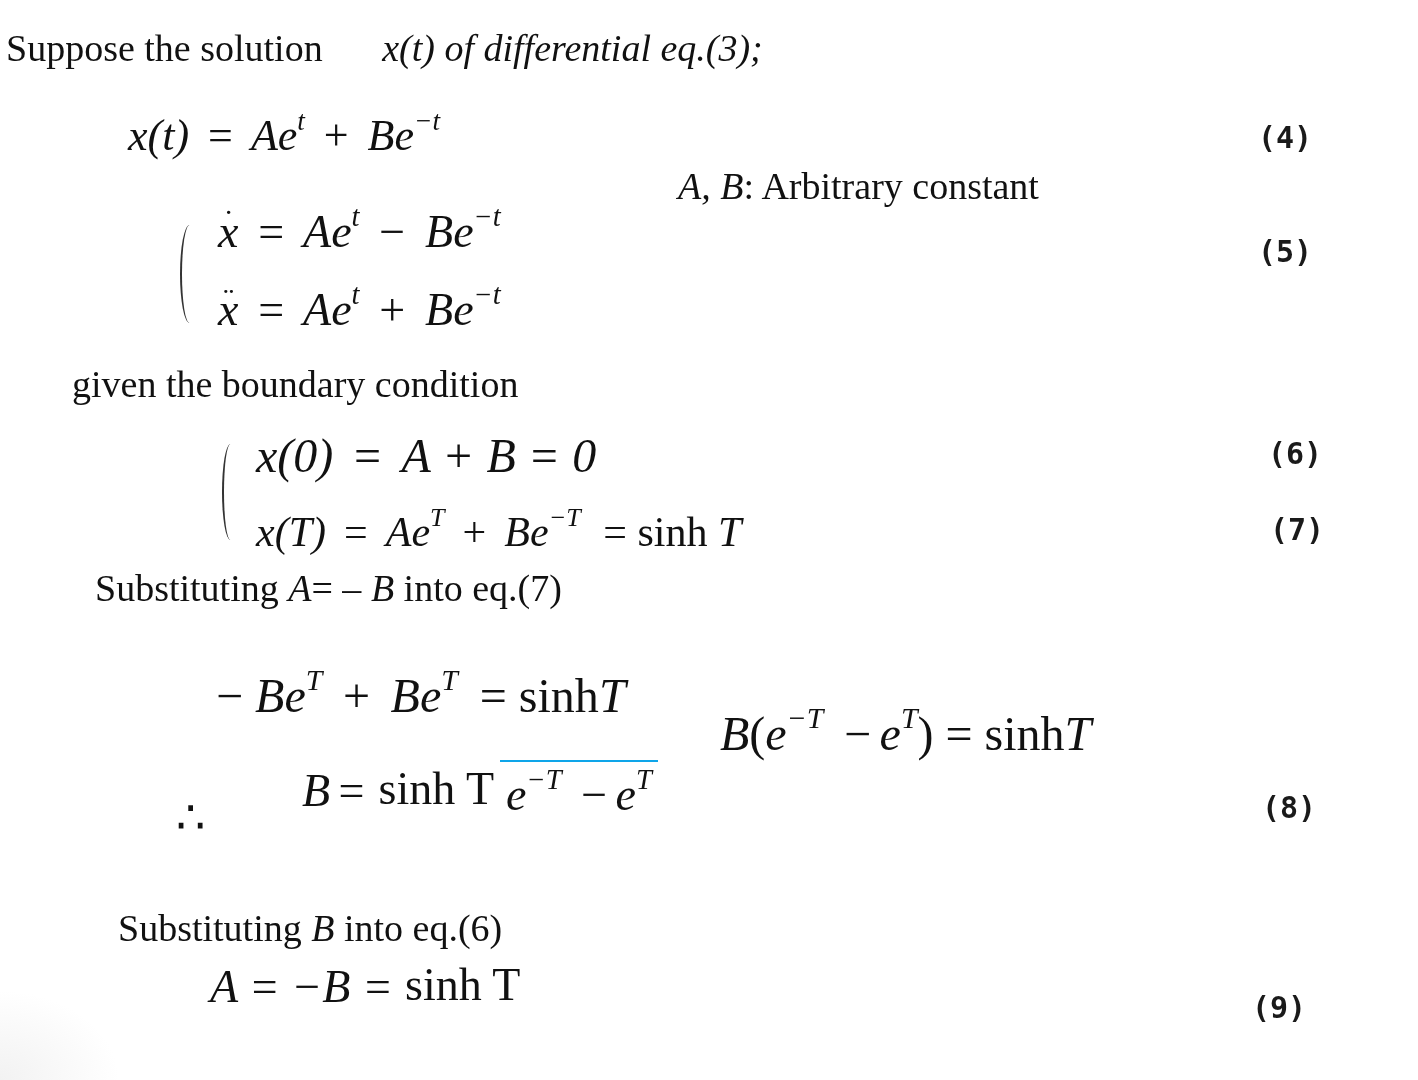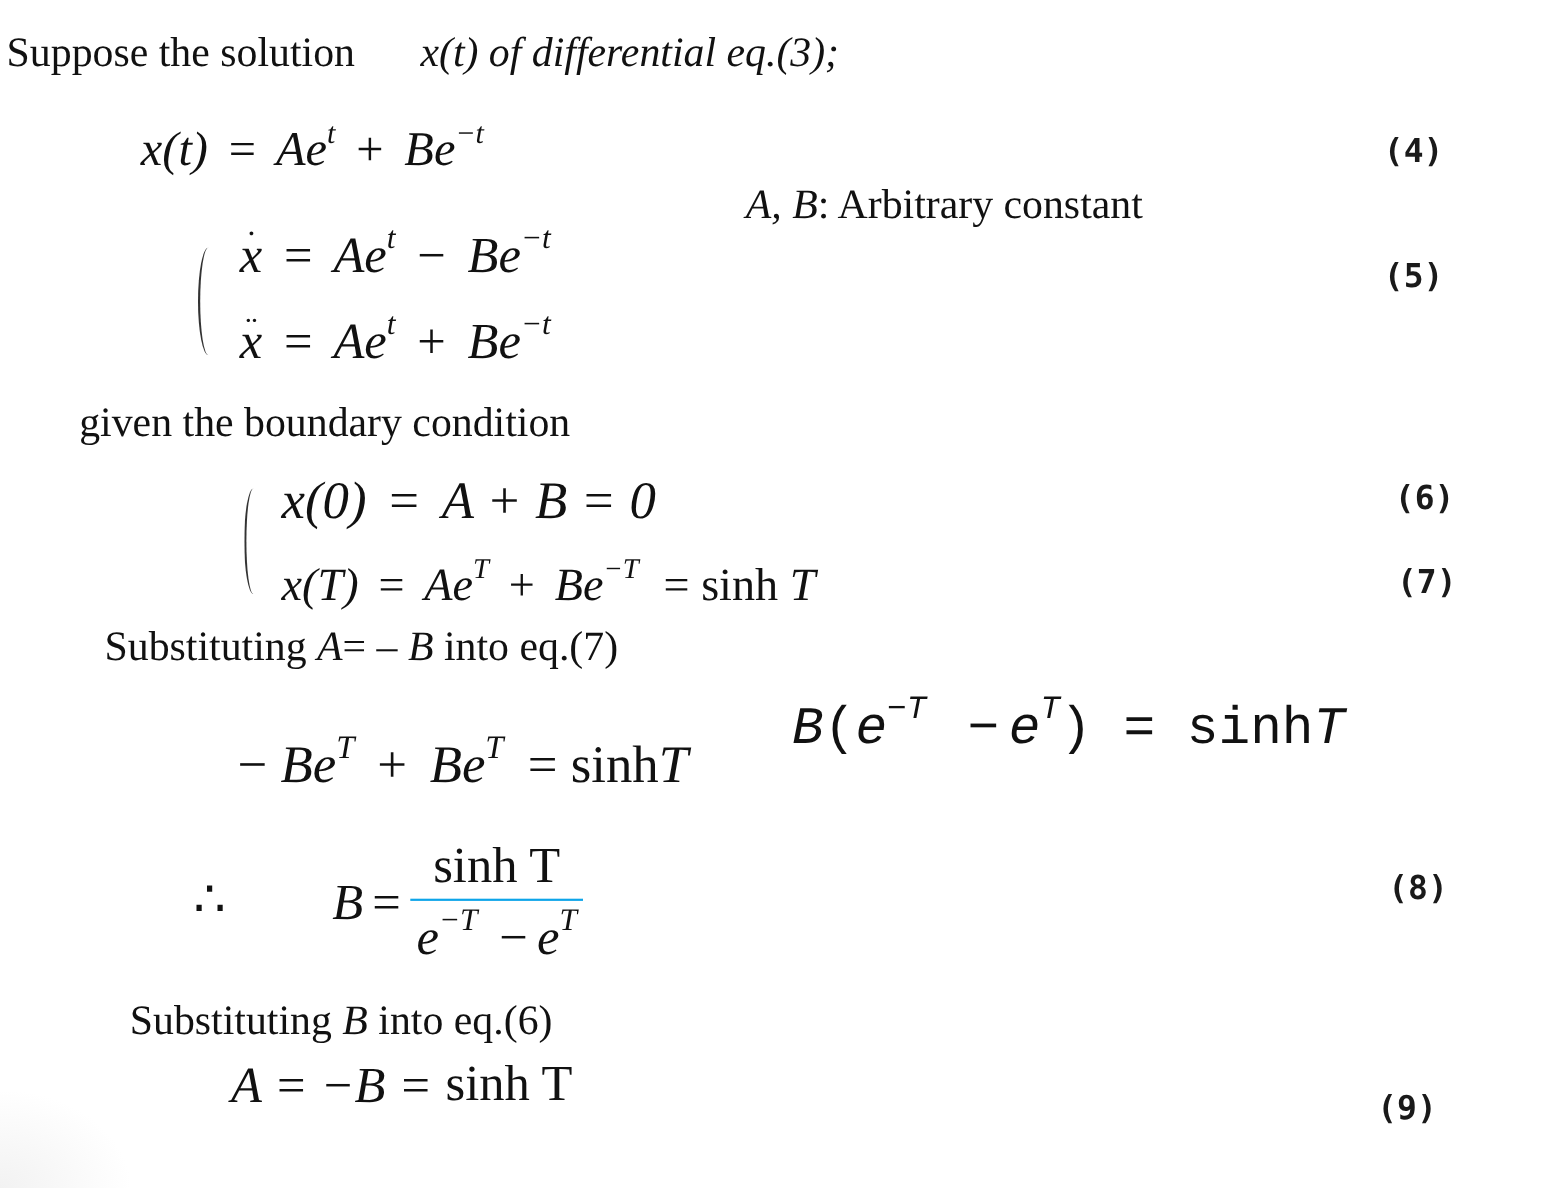--- a/index.html
+++ b/index.html
@@ -14,21 +14,21 @@
   .i { font-style: italic; }
   .eqnum {
     font-family: "DejaVu Sans Mono", "Liberation Mono", monospace;
     font-weight: bold; font-size: 30px; color: #1a1a1a;
   }
   sup { font-size: 0.62em; vertical-align: 0.75em; line-height: 0; font-style: italic; }
   .op { padding: 0 0.18em; font-style: normal; }
   .brace {
     position: absolute; border-left: 2px solid #333; border-radius: 60% 0 0 60% / 50% 0 0 50%;
   }
-  .frac { display: inline-flex; flex-direction: column; align-items: center; vertical-align: middle; }
+  .frac { display: inline-flex; flex-direction: row; align-items: center; vertical-align: middle; }
   .frac .num { padding: 0 6px 4px 6px; }
   .frac .den { padding: 6px 6px 0 6px; border-top: 2px solid #0ea5e9; }
   .dot-acc { position: relative; display: inline-block; }
   .dot-acc .dots {
     position: absolute; left: 50%; top: -0.05em; transform: translateX(-40%);
     font-style: normal; font-size: 0.7em; letter-spacing: 0.05em;
   }
   .shade {
     position: absolute; left: 0; bottom: 0; width: 120px; height: 90px;
     background: radial-gradient(ellipse at 0% 100%, #f2f2f2 0%, #ffffff 70%);
@@ -100,21 +100,21 @@
   <span>into eq.(7)</span>
 </div>
 
 <div class="abs m" style="left:216px; top:668px; font-size:48px;">
   <span>−</span>
   <span class="i">B</span><span class="i">e</span><sup>T</sup>
   <span class="op">+</span>
   <span class="i">B</span><span class="i">e</span><sup>T</sup>
   <span style="margin-left:10px;">= sinh</span><span class="i">T</span>
 </div>
-<div class="abs m" style="left:720px; top:636px; font-size:48px;font-family:Liberation Mono, monospace;">
+<div class="abs m" style="left:720px; top:706px; font-size:48px;">
   <span class="i">B</span><span>(</span><span class="i">e</span><sup>−T</sup>
   <span class="op">−</span><span class="i">e</span><sup>T</sup><span>) = sinh</span><span class="i">T</span>
 </div>
 
 <div class="abs m" style="left:176px; top:790px; font-size:46px;">∴</div>
 <div class="abs m" style="left:302px; top:760px; font-size:46px; display:flex; align-items:center;">
   <span class="i">B</span>
   <span class="op">=</span>
   <span class="frac">
     <span class="num">sinh T</span>

